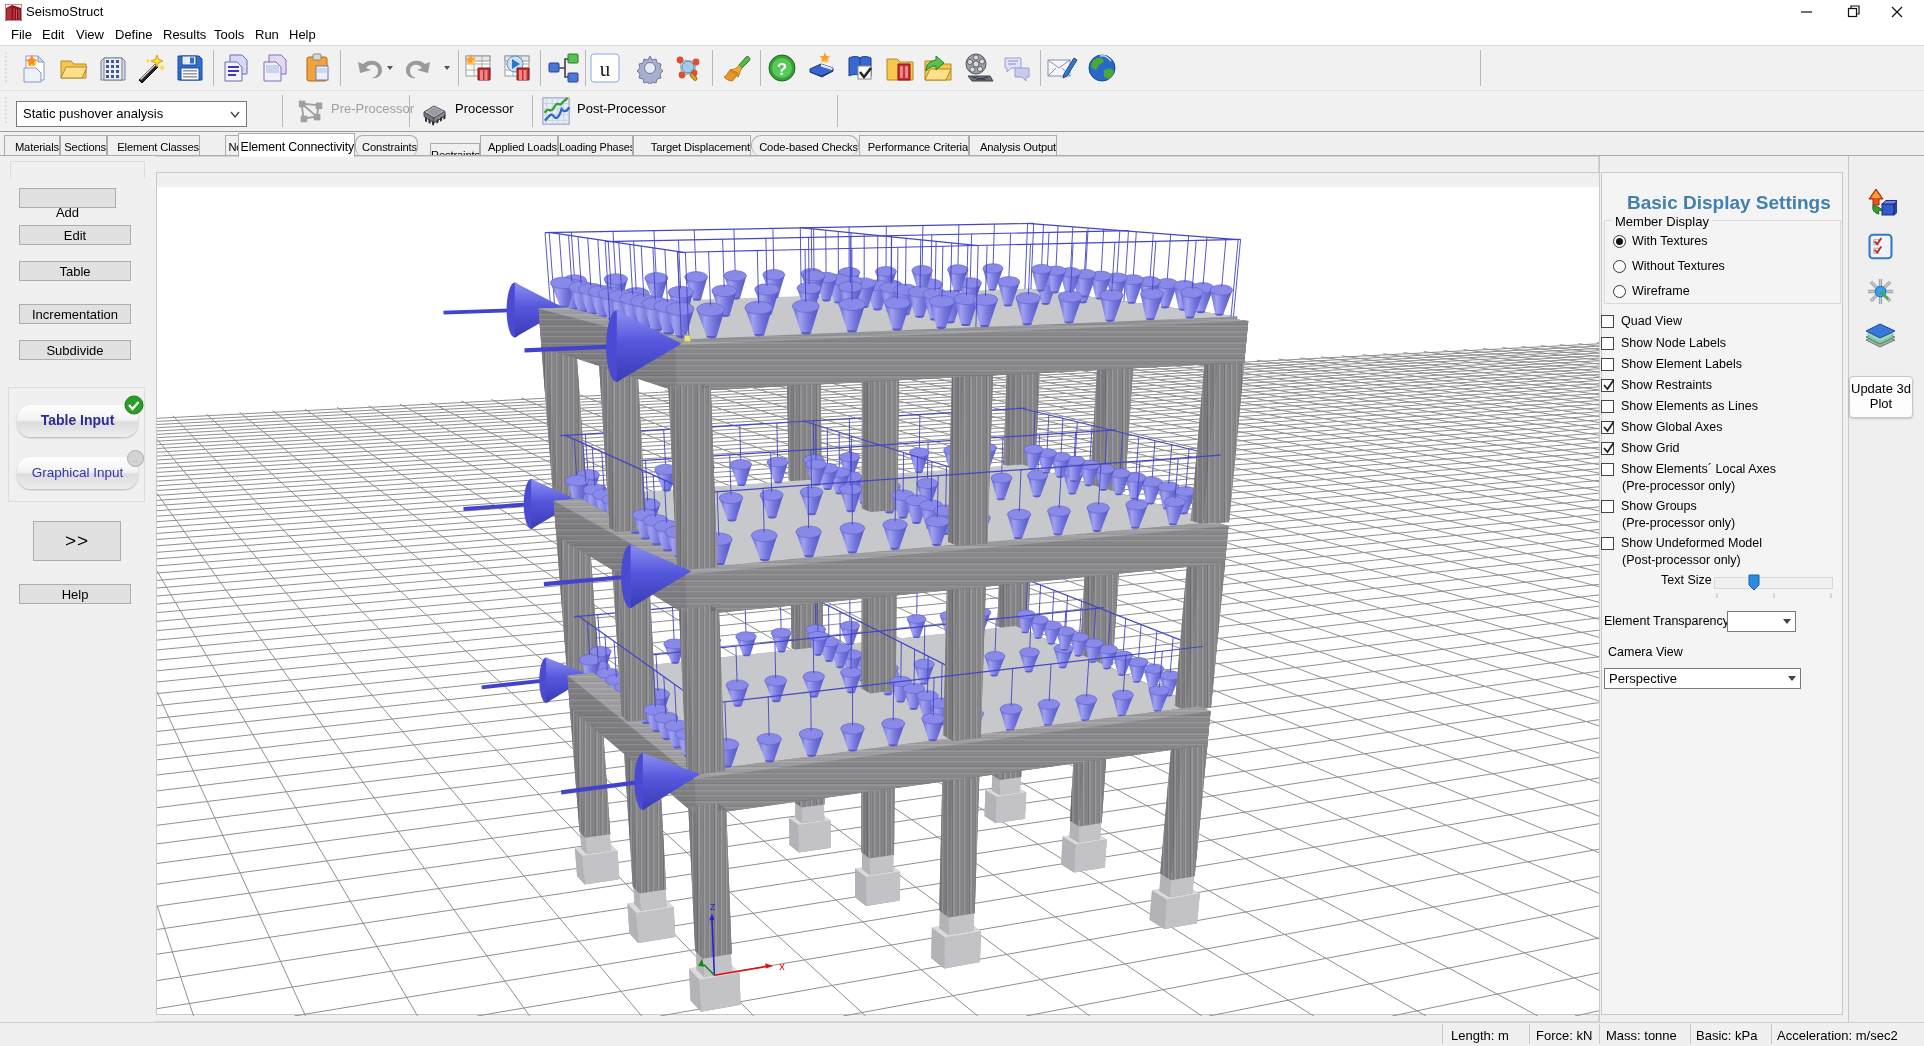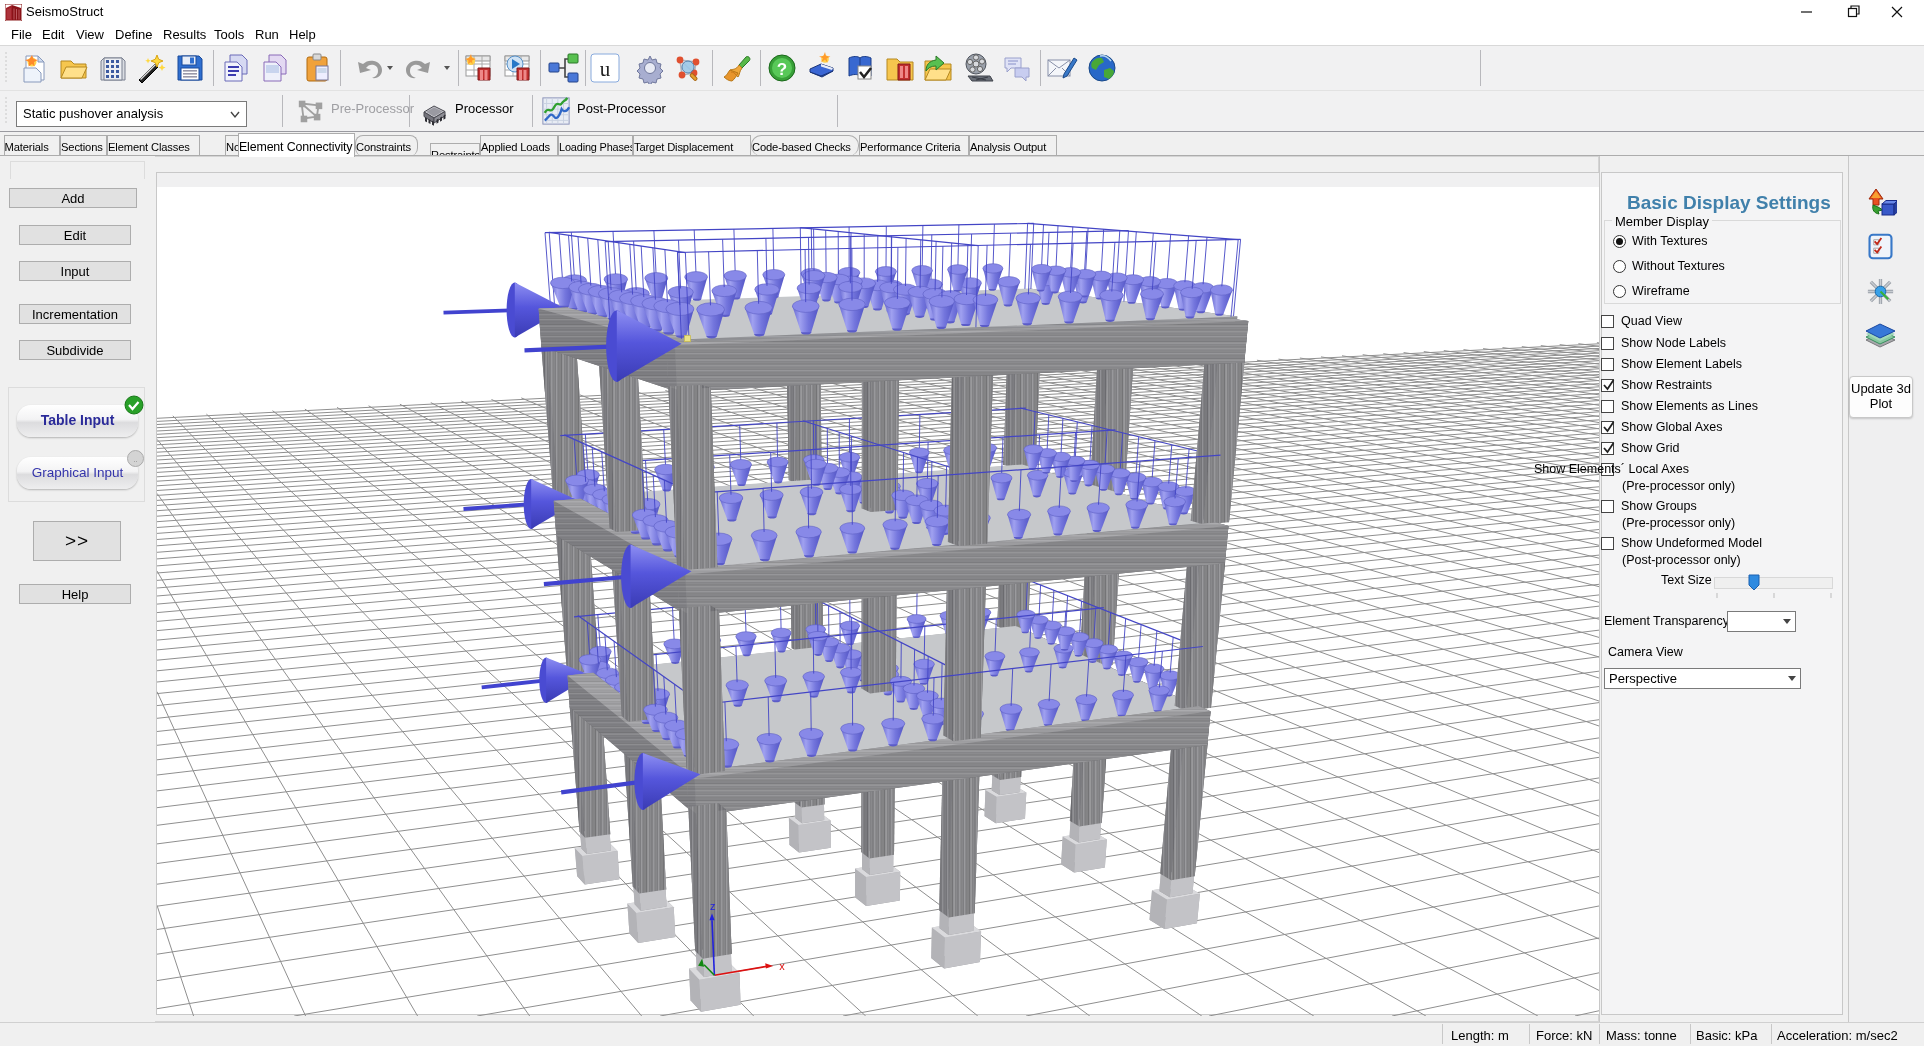--- a/index.html
+++ b/index.html
@@ -8,21 +8,21 @@
 .menubar{left:0;top:24px;width:1924px;height:21px;background:#ffffff}
 .tb1{left:0;top:45px;width:1924px;height:46px;background:#f1f1f2;border-top:1px solid #d8d8d8;border-bottom:1px solid #e2e2e2}
 .tb2{left:0;top:91px;width:1924px;height:41px;background:#f1f1f2;border-bottom:1px solid #9a9aa0}
 .sep1{top:50px;height:36px;width:1px;background:#b8b8bc}
 .sep2{top:95px;height:32px;width:1px;background:#b8b8bc}
 .combo{left:16px;top:101px;width:231px;height:26px;background:#fff;border:1px solid #7a7a7a;font-size:13px;padding:4px 6px;color:#000}
 
 .proc-lbl{font-size:13px;color:#000;top:101px}
 .grey{color:#9f9fa3}
 .tabs{left:0;top:133px;width:1924px;height:23px;background:#f0f0f0}
-.tab{position:absolute;top:2px;height:21px;border:1px solid #acacac;border-bottom:none;background:#f0f0f0;font-size:11.2px;letter-spacing:-0.15px;text-align:left;padding-top:5px;color:#000;white-space:nowrap;overflow:hidden}
+.tab{position:absolute;top:2px;height:21px;border:1px solid #acacac;border-bottom:none;background:#f0f0f0;font-size:11.2px;letter-spacing:-0.15px;text-align:right;padding-top:5px;color:#000;white-space:nowrap;overflow:hidden}
 .tab.active{top:0;height:24px;background:#fff;font-size:12.4px;padding-top:6px;z-index:5}
 .tabline{left:0;top:155px;width:1924px;height:1px;background:#acacac}
 .leftpanel{left:0;top:156px;width:155px;height:866px;background:#f0f0f0}
 .lp-box{left:10px;top:161px;width:135px;height:18px;border:1px solid #dcdcdc;border-bottom:none}
 .btn{position:absolute;background:#e1e1e1;border:1px solid #adadad;font-size:13px;color:#000;text-align:center}
 .glossy{position:absolute;border-radius:14px;background:linear-gradient(#ffffff 0%,#f3f3f4 45%,#dcdcde 55%,#eeeeef 100%);box-shadow:0 1px 2px rgba(0,0,0,0.25);text-align:center;font-weight:bold;color:#2a2a99}
 .viewframe{left:154px;top:156px;width:1445px;height:866px;background:#f0f0f0;border:1px solid #d4d4d4}
 .viewport{left:156px;top:172px;width:1444px;height:843px;background:#ffffff;border:1px solid #c8c8c8}
 .vp-band{left:157px;top:173px;width:1442px;height:14px;background:#f0f0f1}
 .rightpanel{left:1599px;top:156px;width:249px;height:866px;background:#f0f0f0;border-left:1px solid #c8c8c8}
@@ -310,23 +310,23 @@
     <div class="tab" style="left:558px;width:75px;font-size:10.9px;">Loading Phases</div>
     <div class="tab" style="left:633px;width:118px;">Target Displacement</div>
     <div class="tab" style="left:751px;width:108px;border-radius:10px;">Code-based Checks</div>
     <div class="tab" style="left:859px;width:110px;">Performance Criteria</div>
     <div class="tab" style="left:969px;width:88px;">Analysis Output</div>
   </div>
 <div class="abs tabline"></div>
 <div class="abs viewframe"></div>
 <div class="abs leftpanel"></div>
 <div class="abs lp-box"></div>
-<div class="btn" style="left:9px;top:188px;width:128px;height:20px;padding-top:2px">Add</div>
+<div class="btn" style="left:19px;top:188px;width:97px;height:20px;padding-top:16px">Add</div>
 <div class="btn" style="left:19px;top:225px;width:112px;height:20px;padding-top:2px">Edit</div>
-<div class="btn" style="left:19px;top:261px;width:112px;height:20px;padding-top:2px">Input</div>
+<div class="btn" style="left:19px;top:261px;width:112px;height:20px;padding-top:2px">Table</div>
 <div class="btn" style="left:19px;top:304px;width:112px;height:20px;padding-top:2px">Incrementation</div>
 <div class="btn" style="left:19px;top:340px;width:112px;height:20px;padding-top:2px">Subdivide</div>
 <div class="abs" style="left:8px;top:387px;width:137px;height:115px;border:1px solid #dcdcdc"></div>
 <div class="glossy" style="left:17px;top:405px;width:121px;height:32px;font-size:14px;padding-top:7px">Table Input</div>
 <svg class="abs" style="left:124px;top:395px" width="20" height="20">
     <circle cx="10" cy="10" r="9" fill="#28a028" stroke="#187818"></circle>
     <path d="M5 10l3.5 4 6-7" stroke="#fff" stroke-width="2.2" fill="none"></path>
   </svg>
 <div class="glossy" style="left:17px;top:457px;width:121px;height:32px;font-size:13.5px;padding-top:8px;font-weight:normal;color:#3333aa">Graphical Input</div>
 <svg class="abs" style="left:127px;top:450px" width="17" height="17">
@@ -2005,21 +2005,21 @@
 <svg class="abs" style="left:1601px;top:419px" width="15" height="15">
     <path d="M3 8l3.5 4 6-9" stroke="#222" stroke-width="1.8" fill="none"></path>
   </svg>
 <div class="lbl" style="left:1621px;top:420px">Show Global Axes</div>
 <div class="check" style="left:1601px;top:442px"></div>
 <svg class="abs" style="left:1601px;top:440px" width="15" height="15">
     <path d="M3 8l3.5 4 6-9" stroke="#222" stroke-width="1.8" fill="none"></path>
   </svg>
 <div class="lbl" style="left:1621px;top:441px">Show Grid</div>
 <div class="check" style="left:1601px;top:463px"></div>
-<div class="lbl" style="left:1534px;top:462px">Show Elements´ Local Axes</div>
+<div class="lbl" style="left:1621px;top:462px">Show Elements´ Local Axes</div>
 <div class="lbl" style="left:1622px;top:479px">(Pre-processor only)</div>
 <div class="check" style="left:1601px;top:500px"></div>
 <div class="lbl" style="left:1621px;top:499px">Show Groups</div>
 <div class="lbl" style="left:1622px;top:516px">(Pre-processor only)</div>
 <div class="check" style="left:1601px;top:537px"></div>
 <div class="lbl" style="left:1621px;top:536px">Show Undeformed Model</div>
 <div class="lbl" style="left:1622px;top:553px">(Post-processor only)</div>
 <div class="lbl" style="left:1661px;top:573px">Text Size</div>
 <div class="abs" style="left:1714px;top:577px;width:119px;height:12px;background:#efefef;border:1px solid #d8d8d8"></div>
 <svg class="abs" style="left:1748px;top:574px" width="12" height="17">

